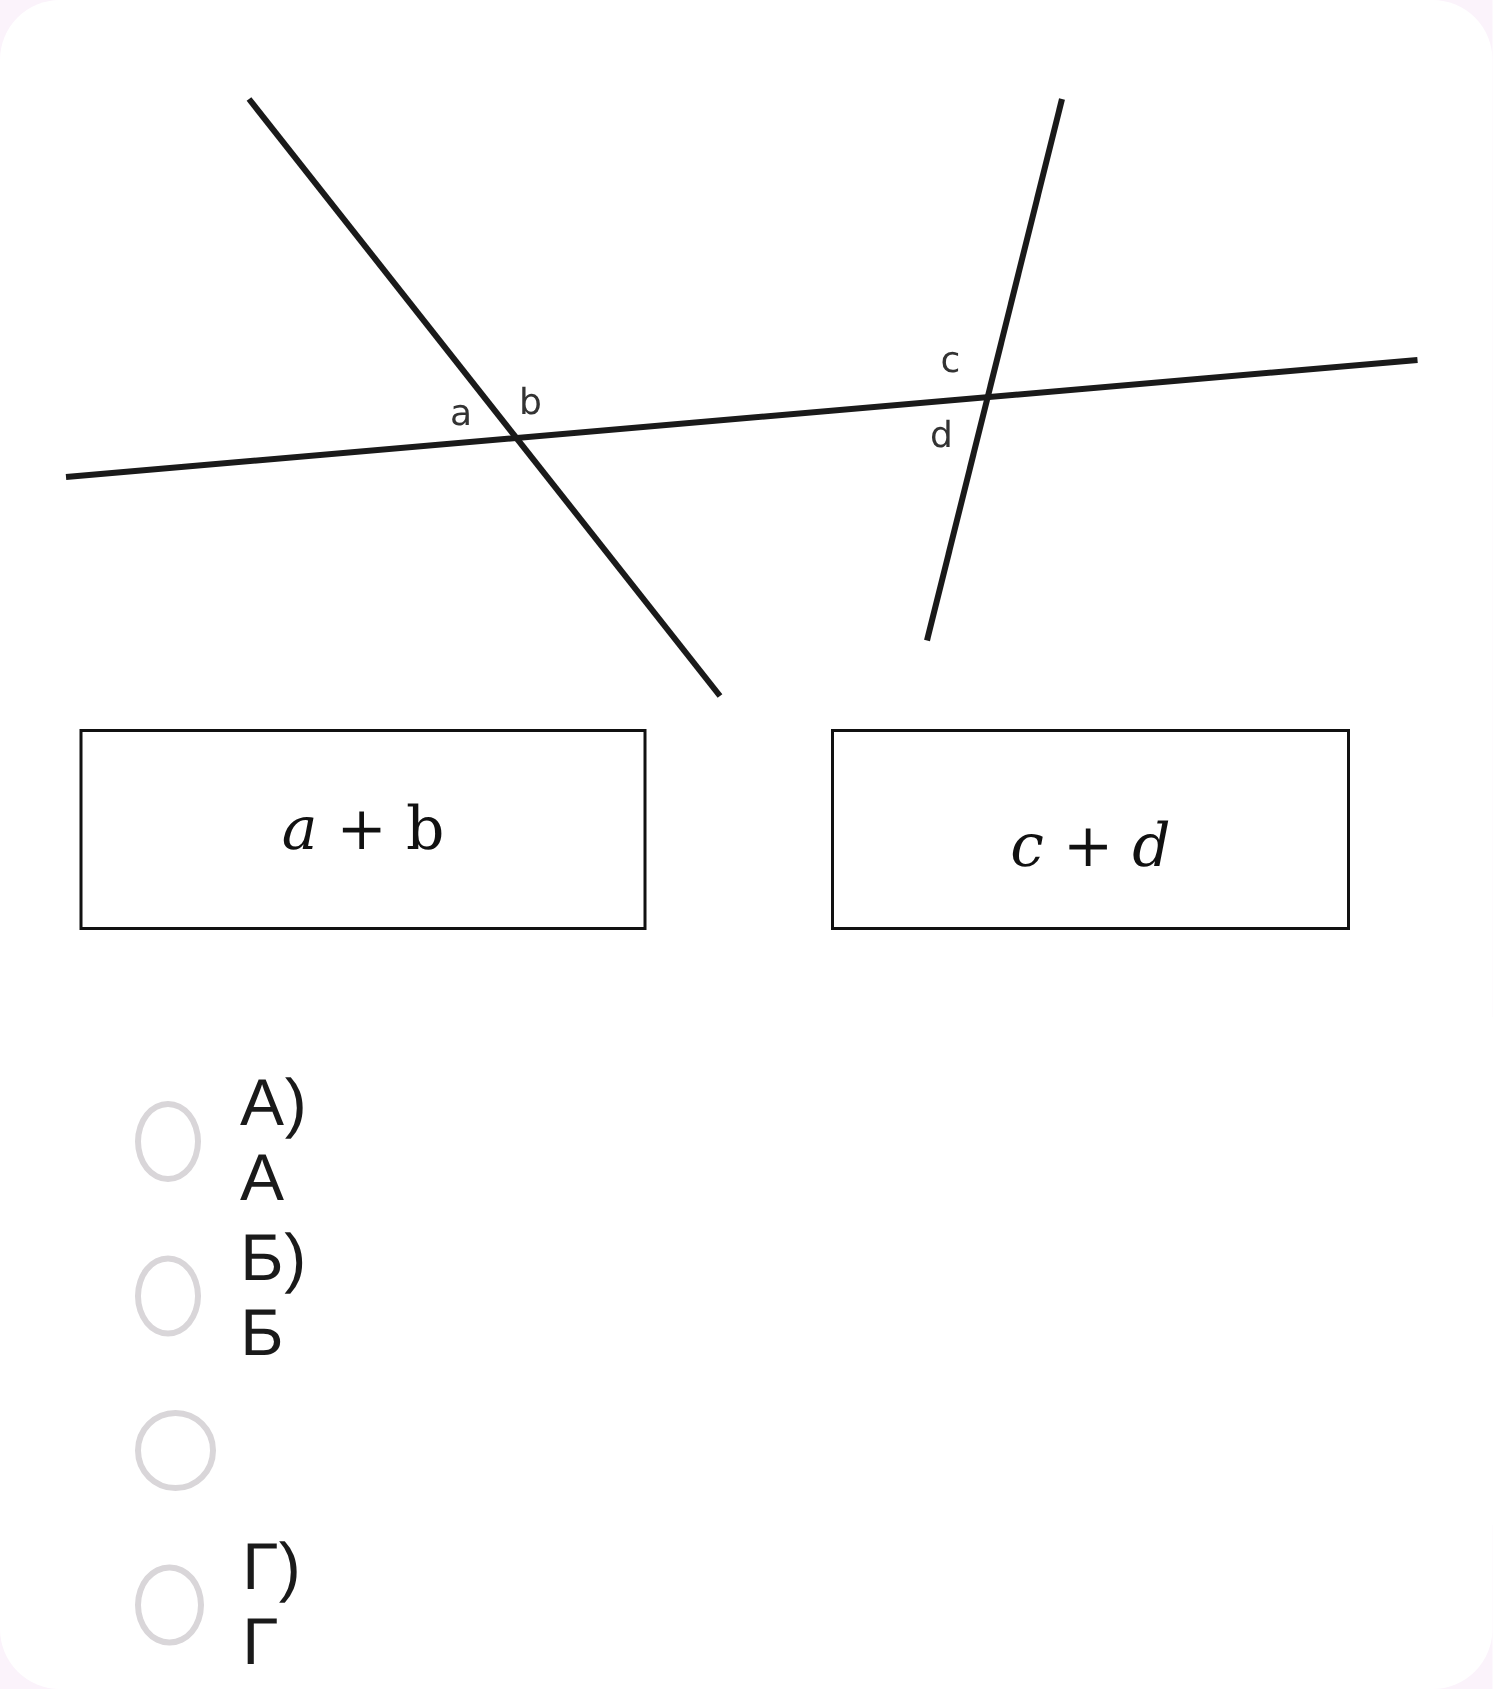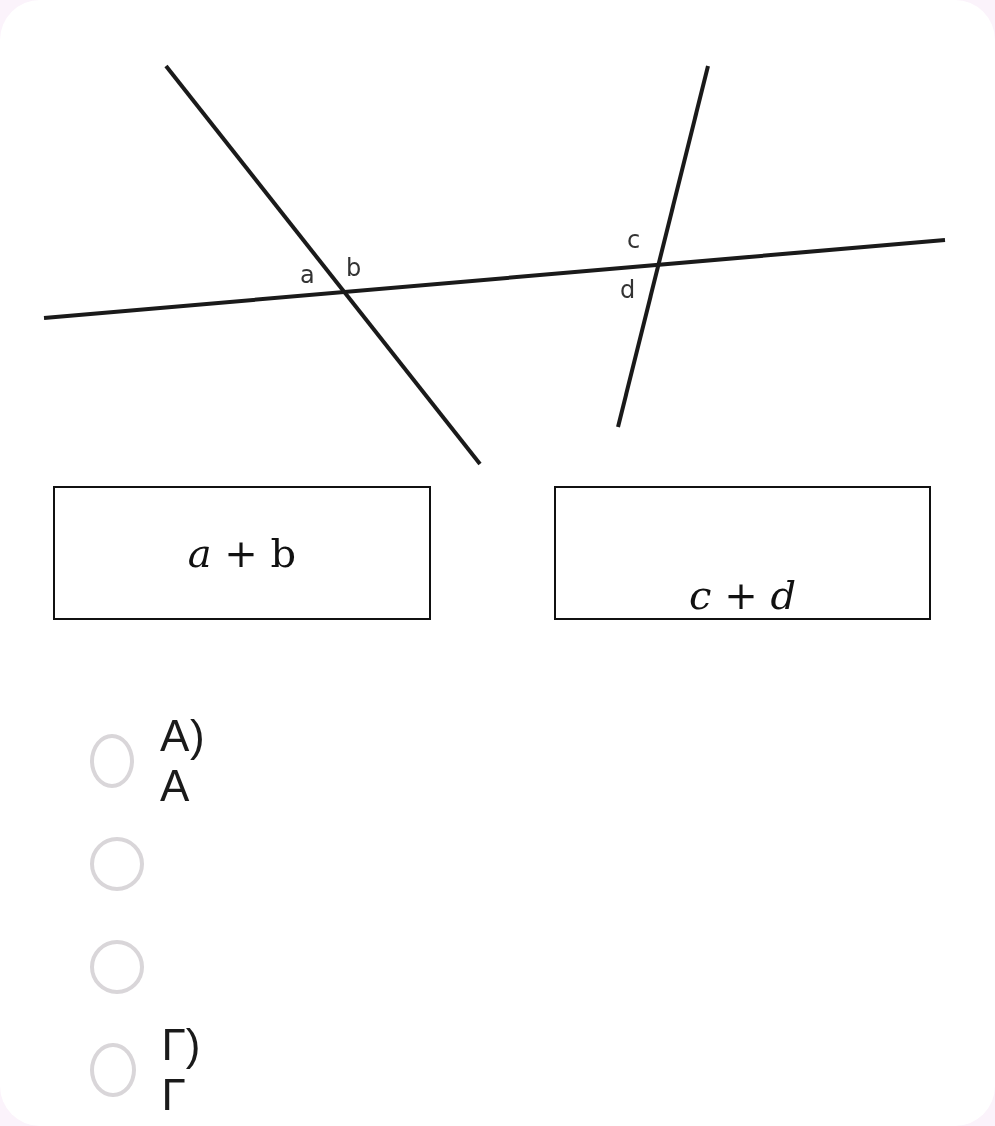--- a/index.html
+++ b/index.html
@@ -76,36 +76,37 @@
     <span class="angle-label" style="left:620px; top:278px;">d</span>
 
     <div class="box" style="left:53px; top:486px; width:378px; height:134px;">
       <span class="expr">
         <i>a</i>
         <span> + </span>
         <span>b</span>
       </span>
     </div>
 
-    <div class="box" style="left:554px; top:486px; width:377px; height:134px; align-items:flex-end; padding-top:22px;">
+    <div class="box" style="left:554px; top:486px; width:346px; height:134px; align-items:center; padding-top:22px;">
       <span class="expr">
         <i>c</i>
         <span> + </span>
         <i>d</i>
       </span>
     </div>
   </div>
 
   <div class="options">
     <div class="option" style="top:0px;">
       <span class="radio"></span>
       <span class="opt-label"><span class="opt-letter">А)</span><span>А</span></span>
     </div>
     <div class="option" style="top:103px;">
       <span class="radio"></span>
+      <span class="opt-label"><span class="opt-letter">Б)</span><span>Б</span></span>
     </div>
     <div class="option" style="top:206px;">
       <span class="radio"></span>
     </div>
     <div class="option" style="top:309px;">
       <span class="radio"></span>
       <span class="opt-label"><span class="opt-letter">Г)</span><span>Г</span></span>
     </div>
   </div>
 </div>

